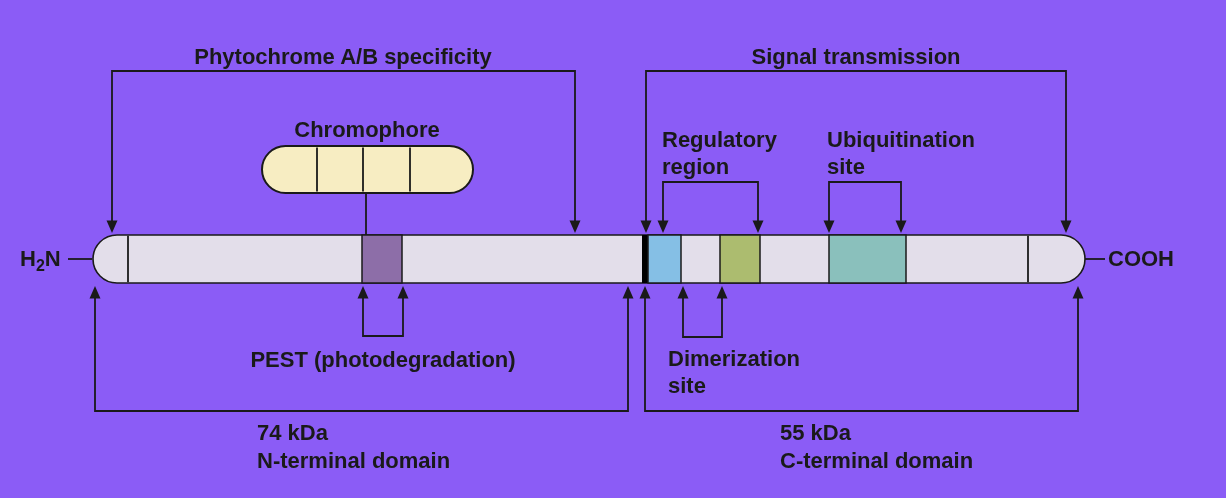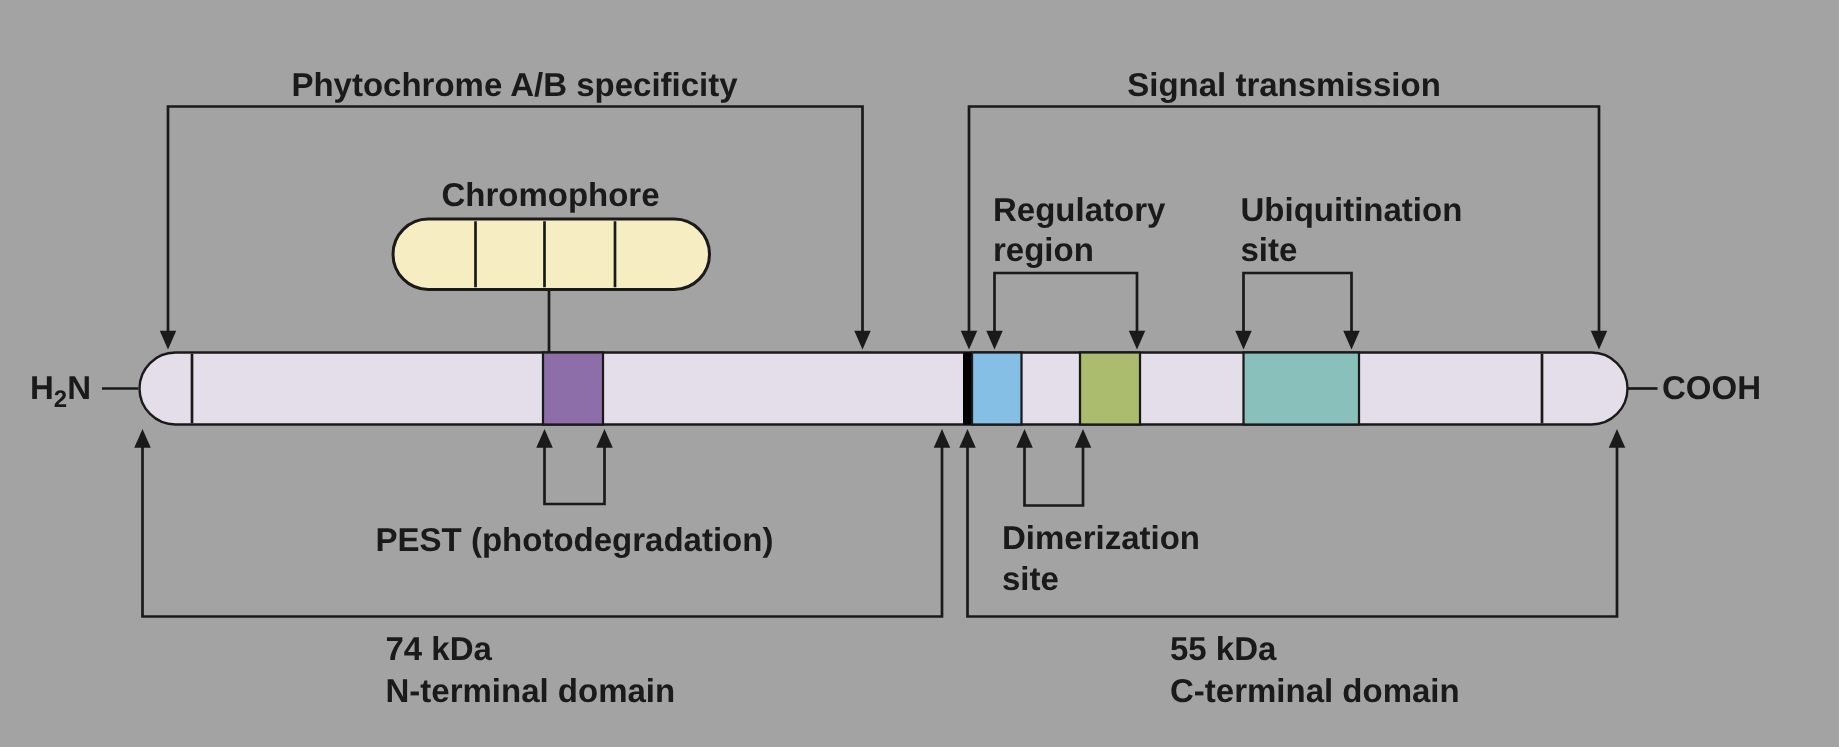--- a/index.html
+++ b/index.html
@@ -4,21 +4,21 @@
 <style>
   html, body {
     margin: 0;
     padding: 0;
     background: #ffffff;
   }
   .canvas {
     position: relative;
     width: 1226px;
     height: 498px;
-    background: #a3a3a3;
+    background: #8b5cf6;
     overflow: hidden;
   }
   svg {
     display: block;
   }
   svg text {
     font-family: "Liberation Sans", "DejaVu Sans", sans-serif;
     font-weight: 700;
     font-size: 22px;
     fill: #1a1a1a;

